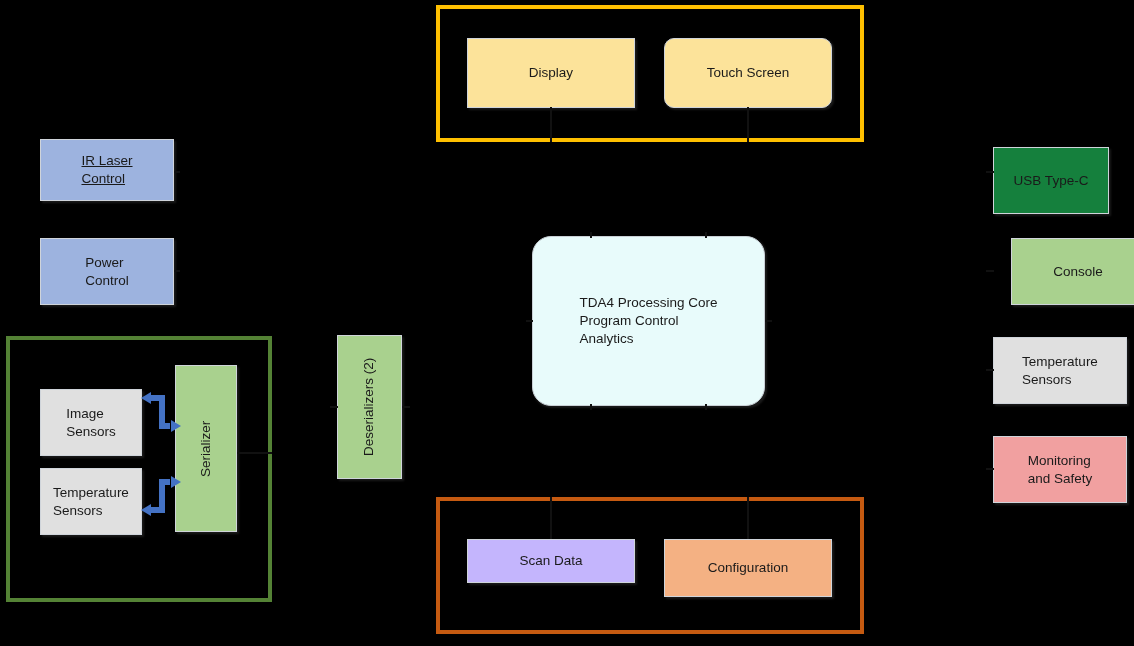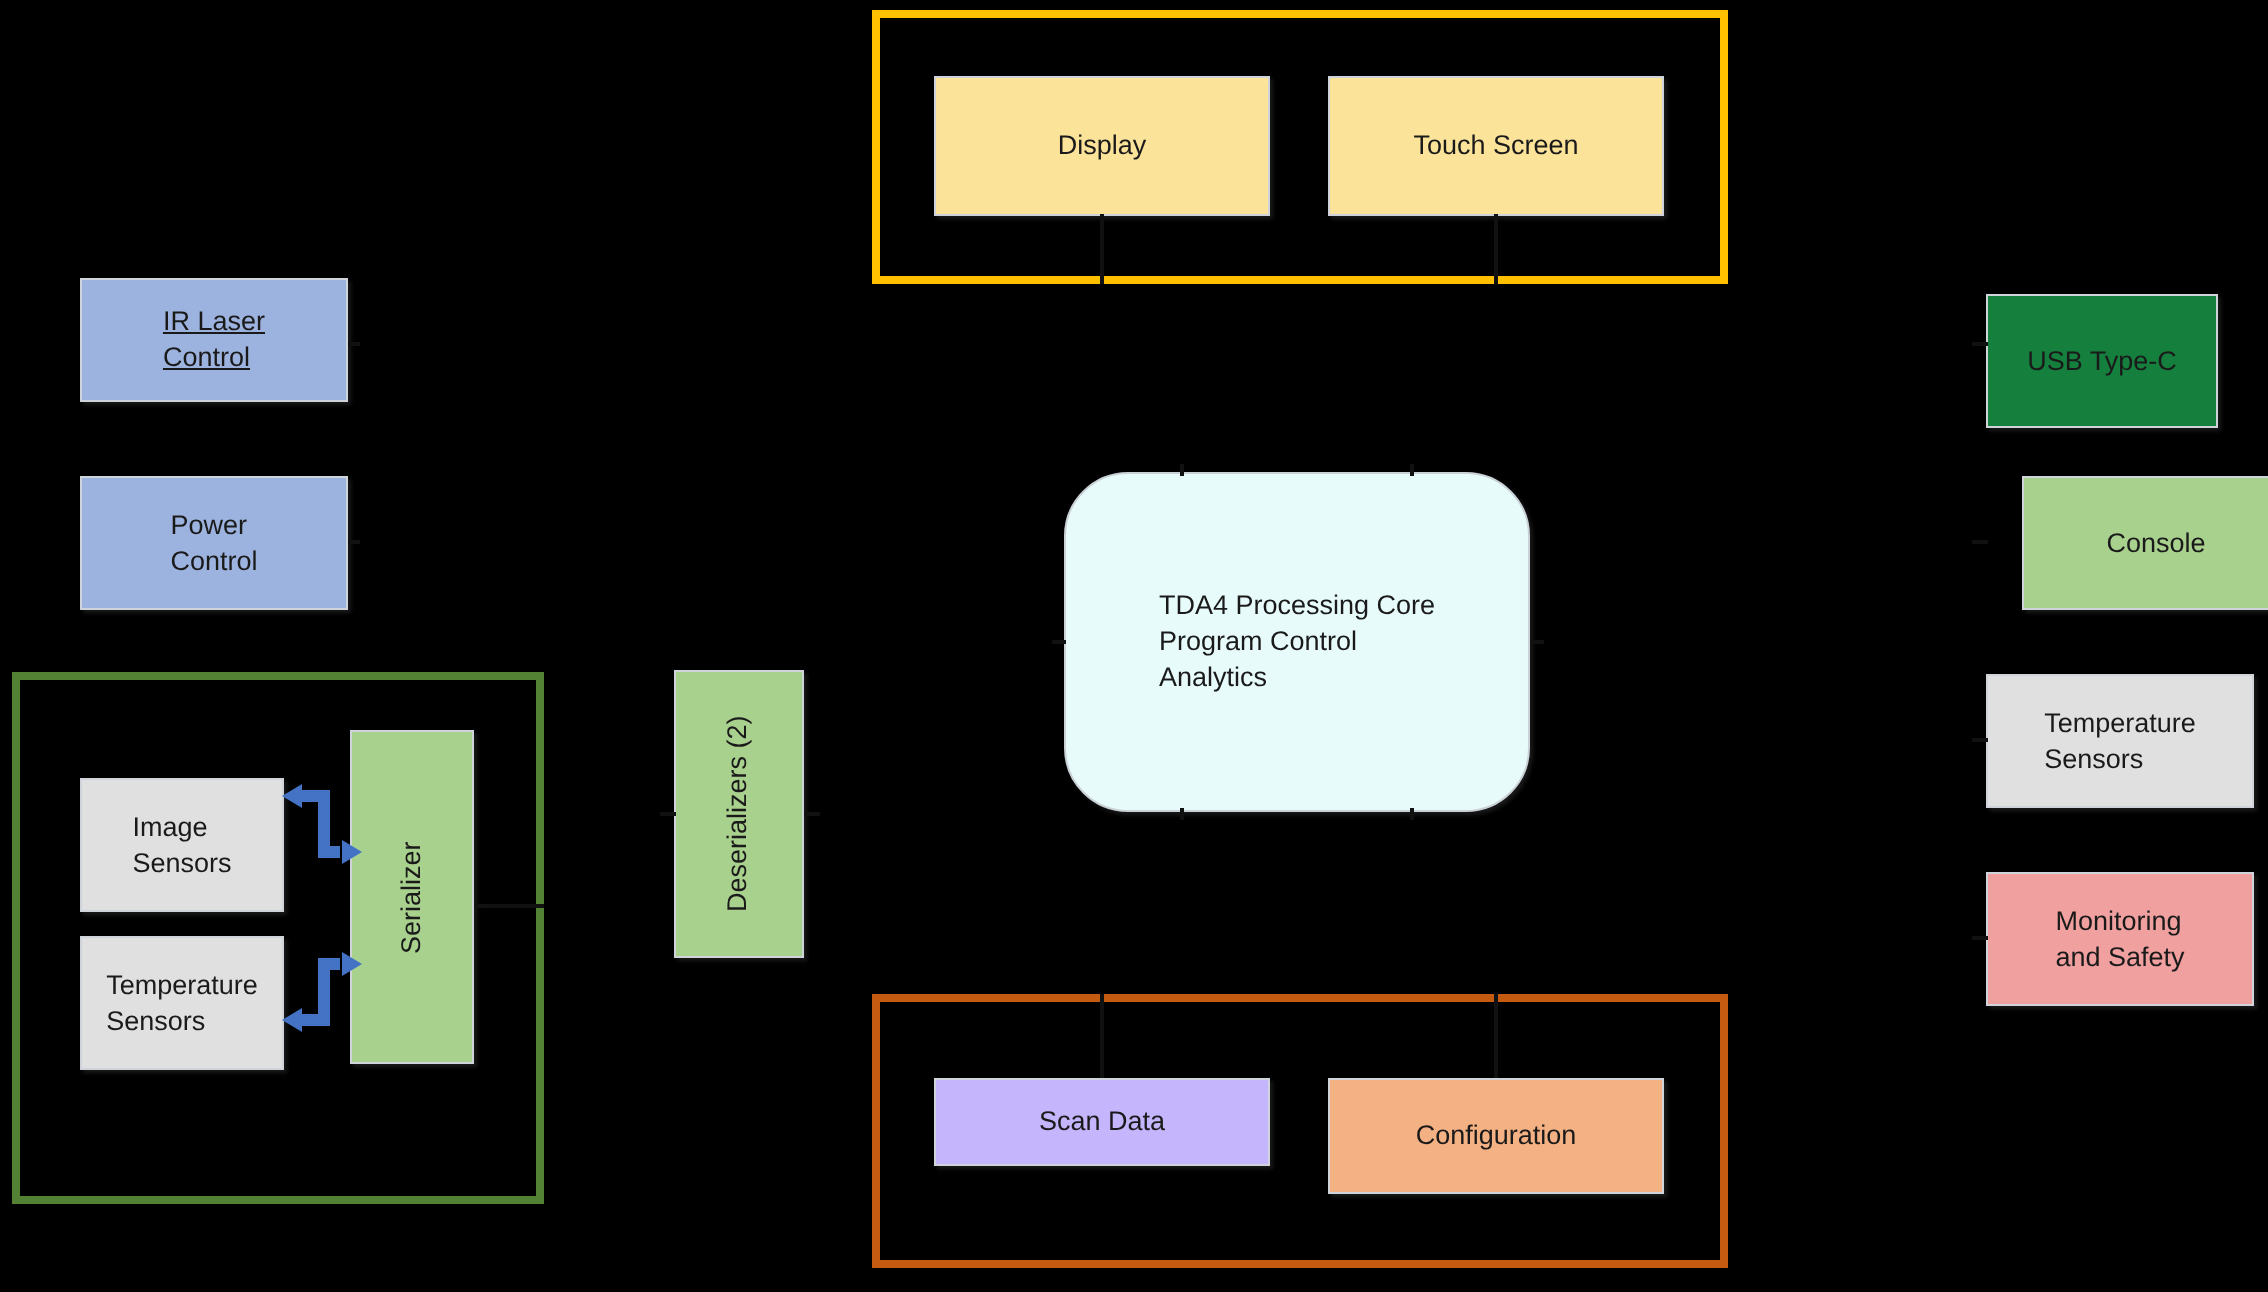--- a/index.html
+++ b/index.html
@@ -14,41 +14,41 @@
         box-shadow:1.5px 1.5px 2px rgba(255,255,255,0.10);}
   .node .lbl{display:block;padding:0 4px;white-space:pre-line;}
 
   
   .group{position:absolute;box-sizing:border-box;background:transparent;}
 
   
   .vert .lbl{transform:rotate(-90deg);white-space:nowrap;}
 
   
-  .core{border-radius:32px;}
+  .core{border-radius:19px;}
 
   
   .nub{position:absolute;background:#111;}
 
   
   .arrow{position:absolute;}
 </style>
 </head>
 <body>
 
 <div id="stage">
 
   <div class="group" style="left:436px;top:5px;width:428px;height:137px;border:4px solid #FFC000;"></div>
 
   <div class="node" style="left:467px;top:38px;width:168px;height:70px;background:#FCE39A;">
     <span class="lbl">Display</span>
   </div>
   <div class="nub" style="left:550px;top:107px;width:2px;height:35px;"></div>
 
-  <div class="node" style="left:664px;top:38px;width:168px;height:70px;background:#FCE39A;">
+  <div class="node" style="left:664px;top:38px;width:168px;height:70px;background:#FCE39A;border-radius:10px;">
     <span class="lbl">Touch Screen</span>
   </div>
   <div class="nub" style="left:747px;top:107px;width:2px;height:35px;"></div>
 
   <div class="node" style="left:40px;top:139px;width:134px;height:62px;background:#9DB3DF;text-decoration:underline;">
     <span class="lbl">IR Laser
 Control</span>
   </div>
   <div class="nub" style="left:174px;top:171px;width:6px;height:2px;"></div>
 

